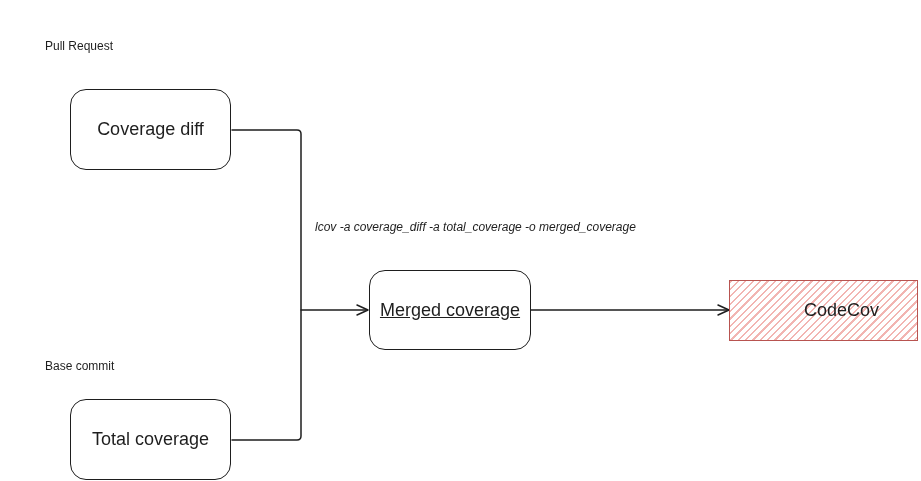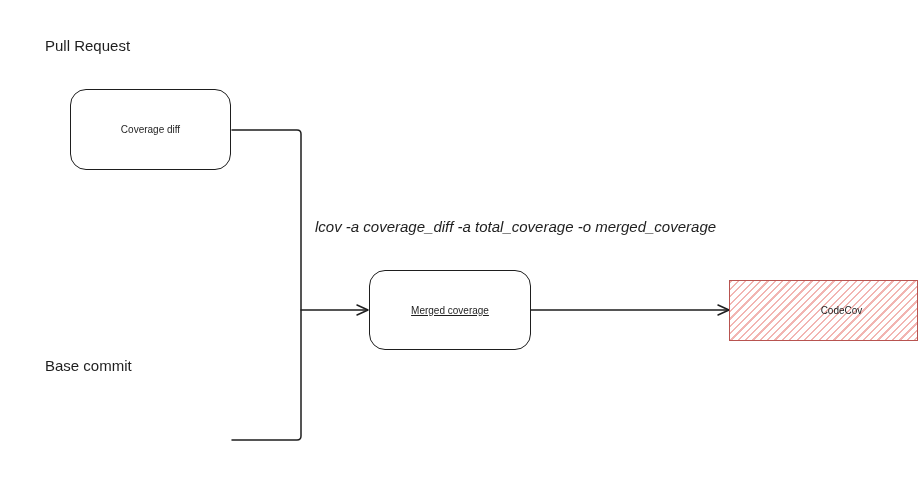--- a/index.html
+++ b/index.html
@@ -16,31 +16,31 @@
   }
   .canvas {
     position: relative;
     width: 921px;
     height: 481px;
     background: var(--background);
     overflow: hidden;
   }
   .floating-label {
     position: absolute;
-    font-size: 15px;
+    font-size: 12px;
     line-height: 18px;
     color: var(--stroke);
     white-space: nowrap;
   }
   .node {
     position: absolute;
     display: flex;
     align-items: center;
     justify-content: center;
-    font-size: 10px;
+    font-size: 18px;
     color: var(--stroke);
     background: #ffffff;
     border: 1.5px solid var(--stroke);
     border-radius: 16px;
     box-sizing: border-box;
     white-space: nowrap;
     text-align: center;
   }
   .node-coverage-diff  { left: 70px;  top: 89px;  width: 161px; height: 81px; }
   .node-total-coverage { left: 70px;  top: 399px; width: 161px; height: 81px; }
@@ -96,20 +96,23 @@
   <div class="floating-label" id="label-pull-request">Pull Request</div>
 
   <div class="floating-label" id="label-base-commit">Base commit</div>
 
   <div class="floating-label" id="label-command">lcov -a coverage_diff -a total_coverage -o merged_coverage</div>
 
   <div class="node node-coverage-diff">
     <span>Coverage diff</span>
   </div>
 
+  <div class="node node-total-coverage">
+    <span>Total coverage</span>
+  </div>
 
   <div class="node node-merged-coverage">
     <span>Merged coverage</span>
   </div>
 
   <div class="node node-codecov">
     <span>CodeCov</span>
   </div>
 
 </div>

